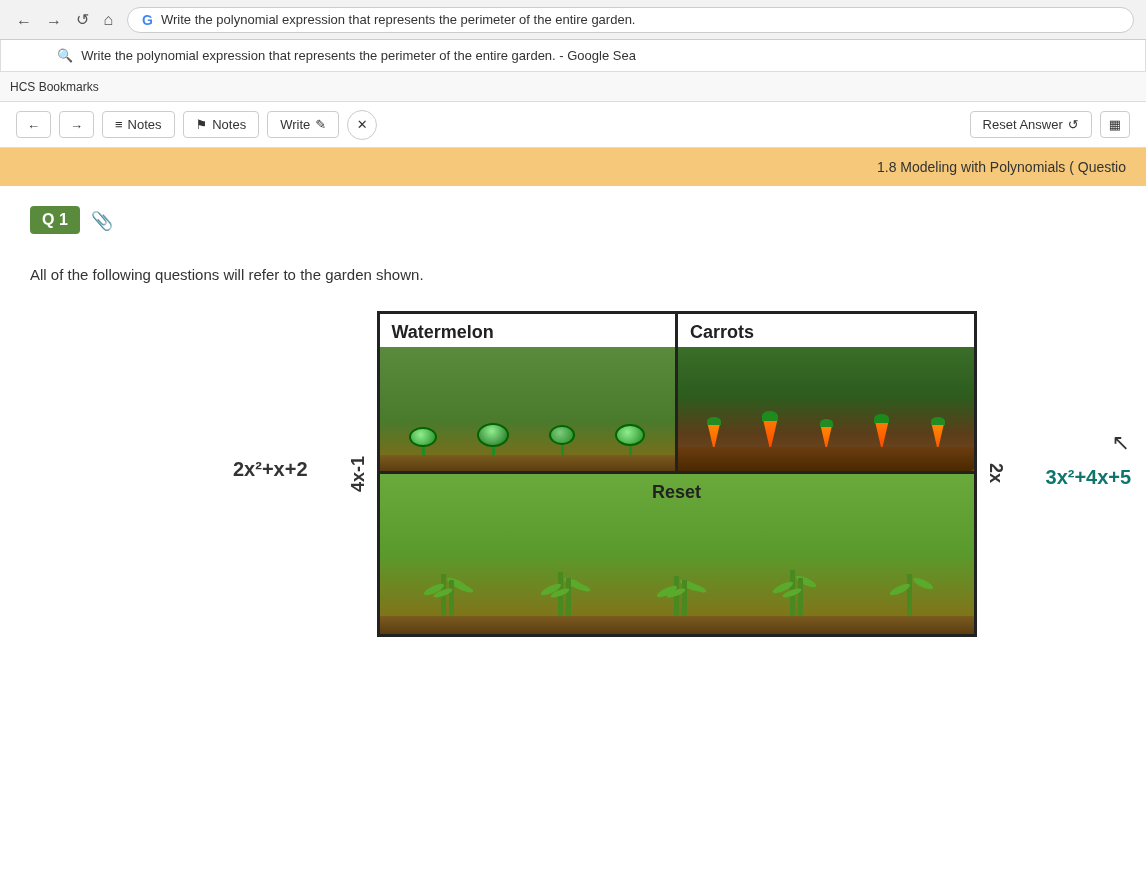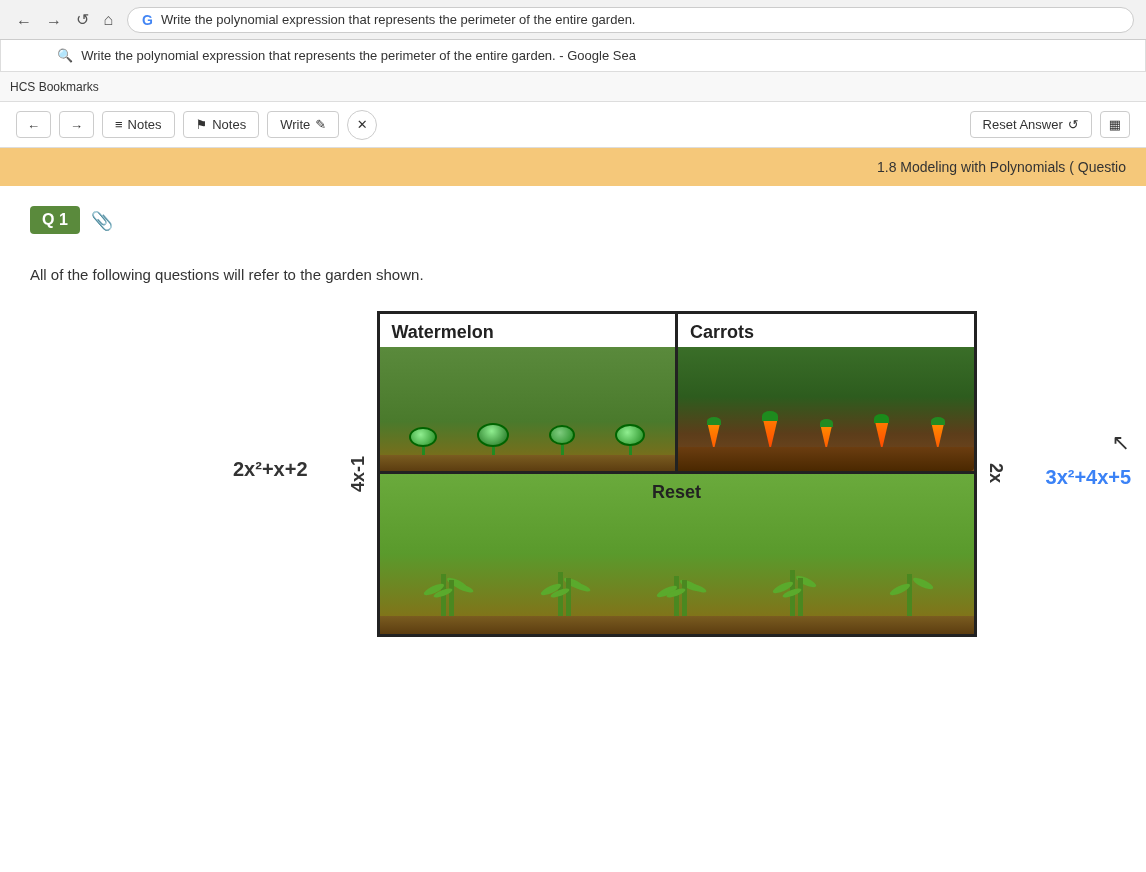--- a/index.html
+++ b/index.html
@@ -242,21 +242,21 @@
       display: flex;
       align-items: center;
       justify-content: center;
       padding: 0 4px;
       margin-left: 4px;
     }
 
     .bottom-label {
       font-size: 20px;
       font-weight: bold;
-      color: #3b82f6;
+      color: #0f766e;
       margin-top: 8px;
       text-align: center;
     }
 
     .content-wrapper {
       background: white;
       min-height: calc(872px - 154px);
       padding: 20px 30px;
     }
 

